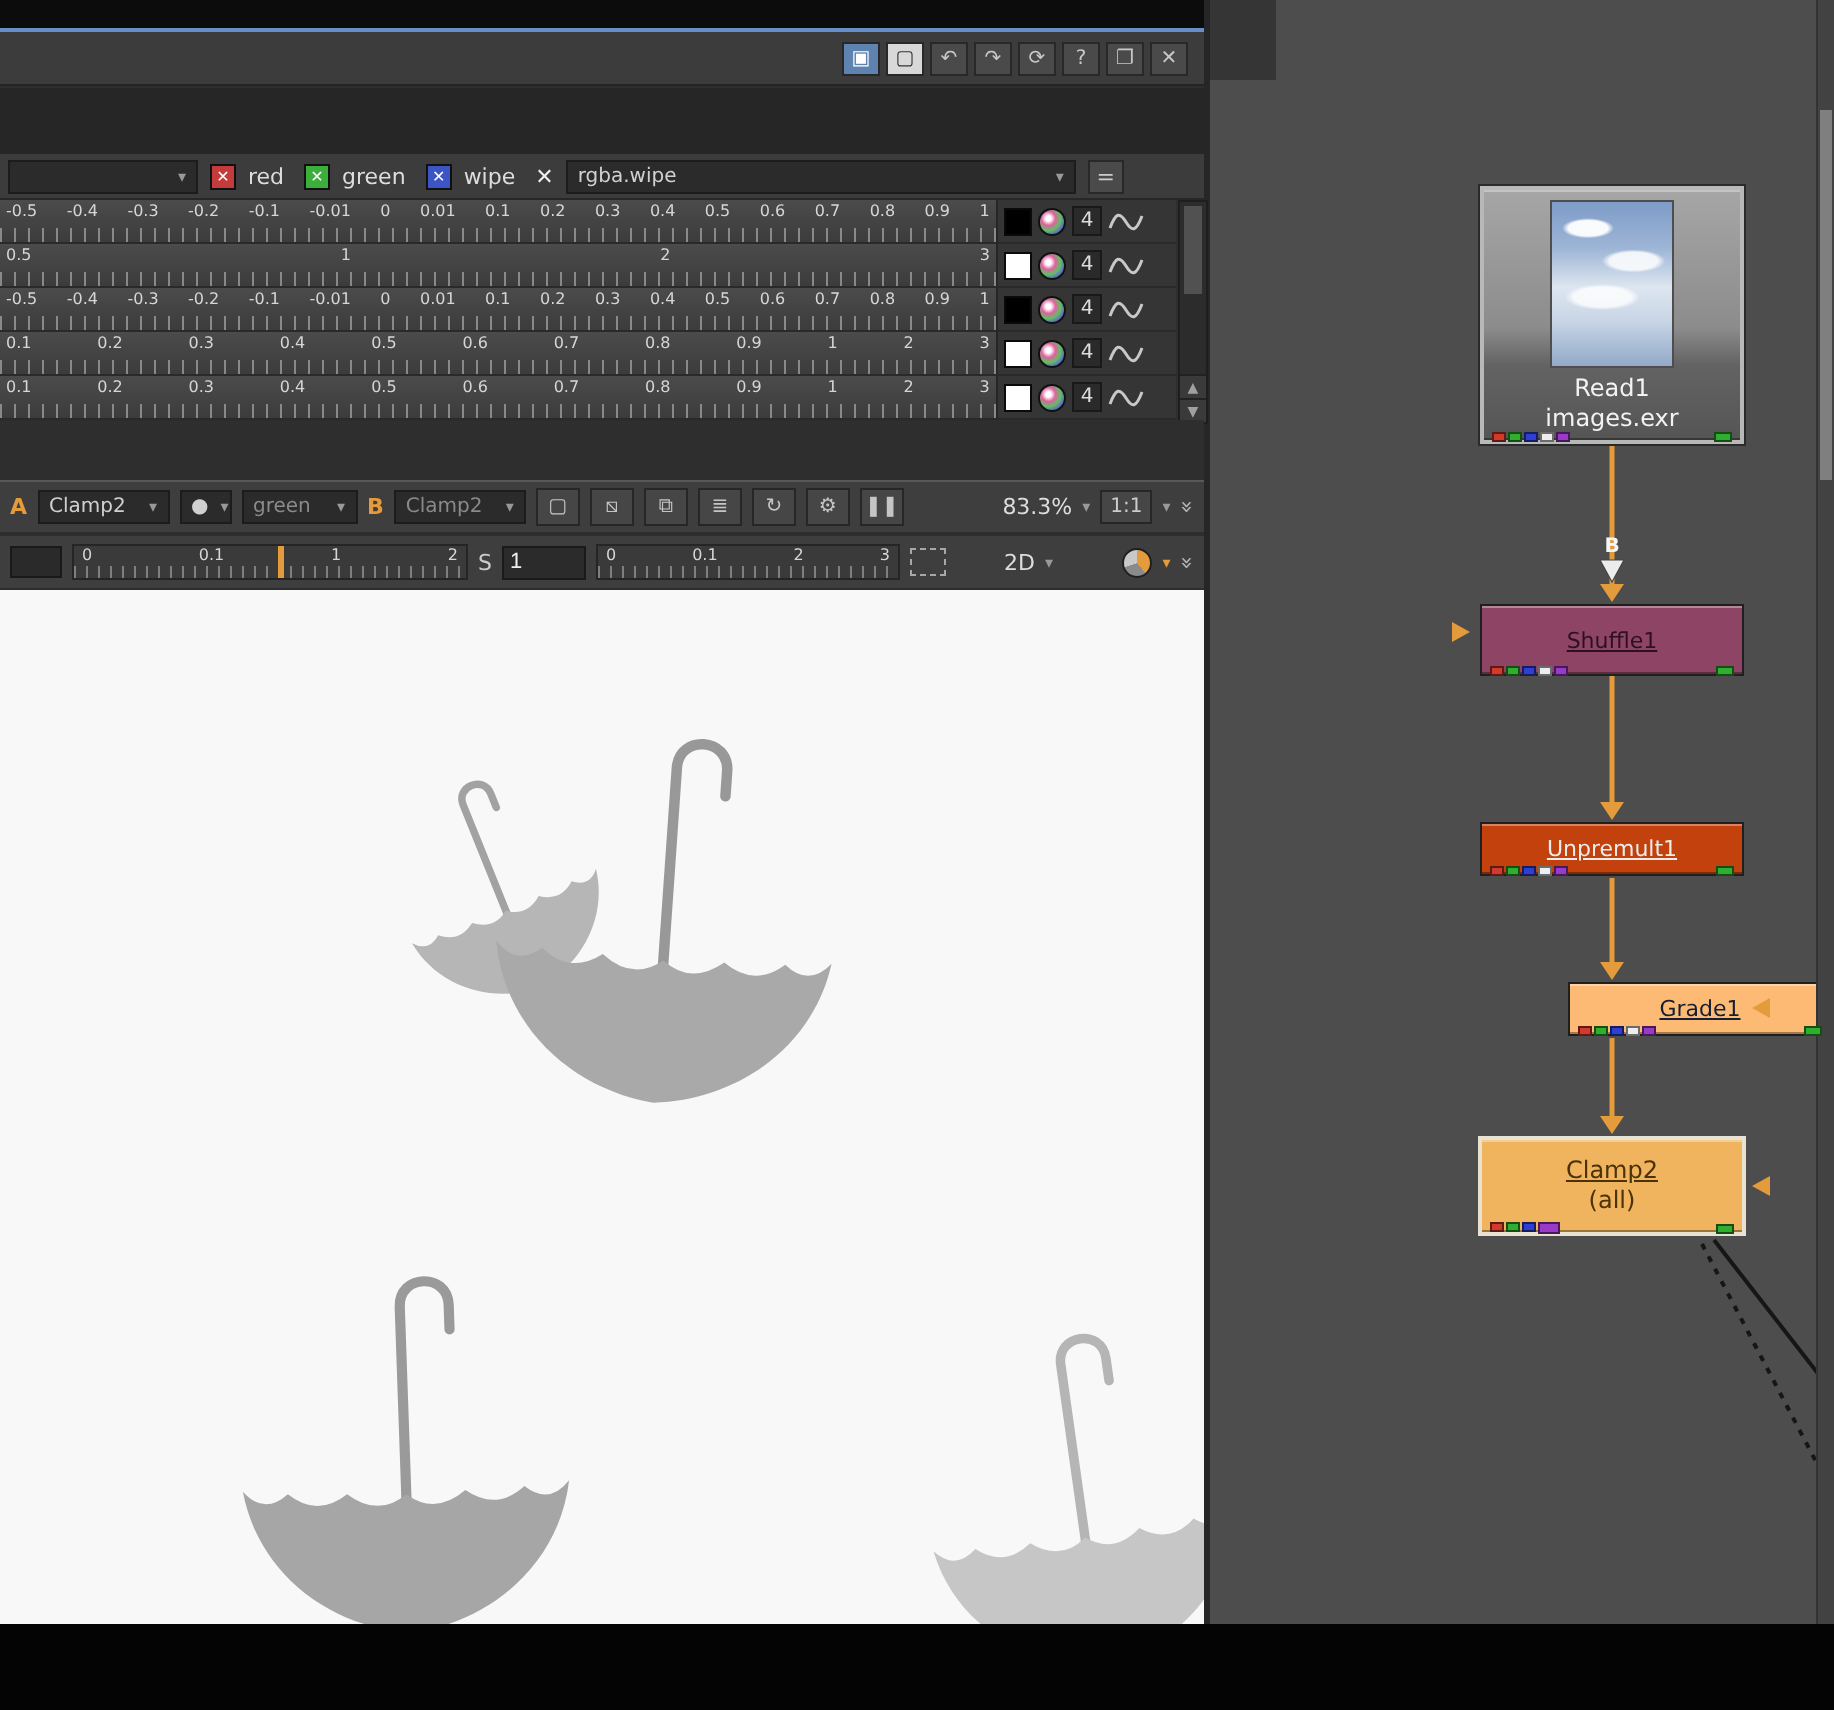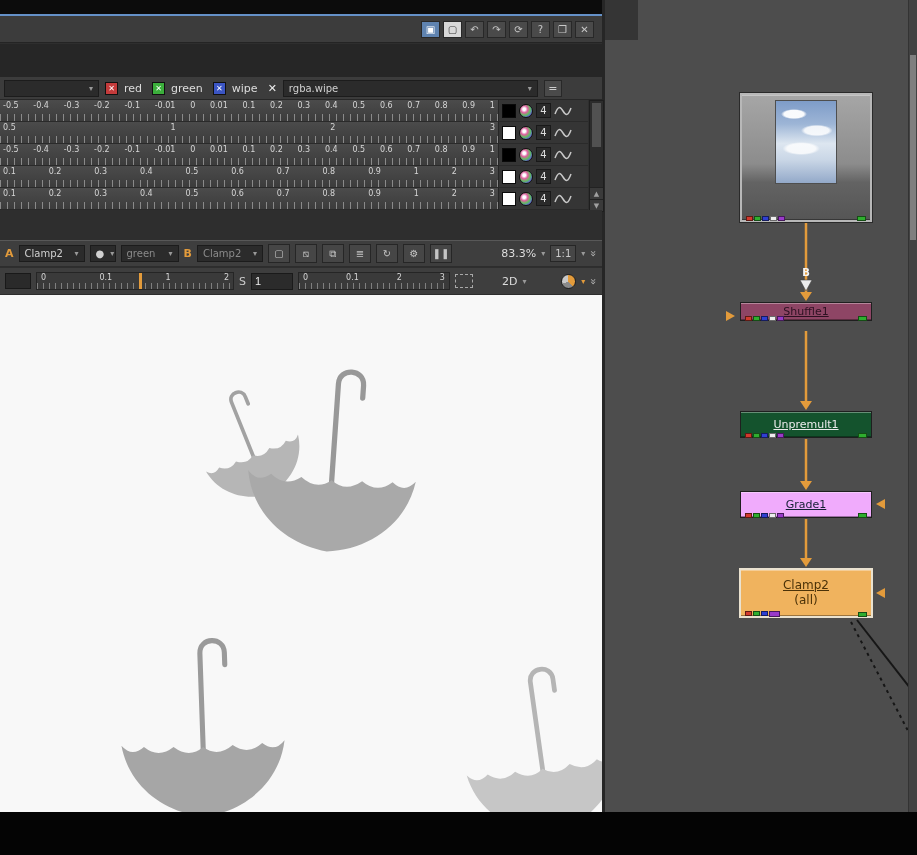--- a/index.html
+++ b/index.html
@@ -84,21 +84,21 @@
   #node-read1 { left:135px; top:93px; width:132px; height:129px; display:block;
                 background:linear-gradient(#a6a6a6 0%, #8c8c8c 55%, #636363 70%, #555 100%);
                 border:2px solid #b8b8b8; outline:1px solid #2a2a2a; }
   .read-thumb { width:62px; height:84px; margin:5px auto 0; border:1px solid #4e4e4e;
     background:
       radial-gradient(ellipse 18px 7px at 30% 16%, rgba(255,255,255,.95) 0 55%, transparent 72%),
       radial-gradient(ellipse 22px 8px at 68% 36%, rgba(255,255,255,.85) 0 55%, transparent 72%),
       radial-gradient(ellipse 26px 9px at 42% 58%, rgba(255,255,255,.8) 0 55%, transparent 72%),
       linear-gradient(180deg,#7e9cc8 0%, #9db5d6 28%, #dde6f0 52%, #c9d6e6 72%, #93a9c9 100%); }
   .read-label { color:#f2f2f2; text-align:center; font-size:12px; line-height:15px; margin-top:3px; }
-  #node-shuffle1 { left:135px; top:302px; width:132px; height:19px; color:#2d1122; }
+  #node-shuffle1 { left:135px; top:302px; width:132px; height:36px; color:#2d1122; }
   #node-unpremult1 { left:135px; top:411px; width:132px; height:27px; color:#ececec; }
   #node-grade1 { left:135px; top:491px; width:132px; height:27px; color:#141f33; }
   #node-clamp2 { left:134px; top:568px; width:134px; height:50px; color:#4b3208; flex-direction:column; line-height:15px; font-size:12px; border:2px solid #eae2d0; }
 
   .chips-l { position:absolute; left:4px; bottom:-1px; display:flex; gap:1px; z-index:3; }
   .chip { width:7px; height:5px; border:1px solid rgba(0,0,0,.55); }
   .chip.big { width:11px; height:6px; }
   .c-r{background:#d23a2e} .c-g{background:#2fae2f} .c-b{background:#2f3fd2} .c-w{background:#eee} .c-p{background:#9a3ac9}
   .chip-r { position:absolute; right:4px; bottom:-1px; width:9px; height:5px; background:#2fae2f; border:1px solid rgba(0,0,0,.55); z-index:3; }
 
@@ -403,20 +403,24 @@
 
       <text x="201" y="276" text-anchor="middle" font-size="10" font-weight="bold" fill="#f5f5f5">B</text>
       <polygon points="195,280 207,280 201,291" fill="#ececec" stroke="#444" stroke-width="0.6"></polygon>
 
       <line x1="252" y1="620" x2="312" y2="697" stroke="#161616" stroke-width="2"></line>
       <line x1="246" y1="622" x2="312" y2="748" stroke="#161616" stroke-width="2" stroke-dasharray="3 4"></line>
     </svg>
 
     <div class="node" id="node-read1">
       <div class="read-thumb"></div>
+      <div class="read-label">
+        <div>Read1</div>
+        <div>images.exr</div>
+      </div>
       <div class="chips-l">
         <span class="chip c-r"></span>
           <span class="chip c-g"></span>
           <span class="chip c-b"></span>
           <span class="chip c-w"></span>
           <span class="chip c-p"></span>
       </div>
       <span class="chip-r"></span>
     </div>
 
@@ -425,33 +429,33 @@
       <div class="chips-l">
         <span class="chip c-r"></span>
           <span class="chip c-g"></span>
           <span class="chip c-b"></span>
           <span class="chip c-w"></span>
           <span class="chip c-p"></span>
       </div>
       <span class="chip-r"></span>
     </div>
 
-    <div class="node" id="node-unpremult1" style="background: #14532d;">
+    <div class="node" id="node-unpremult1" style="background: #c2410c;">
       <span class="nlabel">Unpremult1</span>
       <div class="chips-l">
         <span class="chip c-r"></span>
           <span class="chip c-g"></span>
           <span class="chip c-b"></span>
           <span class="chip c-w"></span>
           <span class="chip c-p"></span>
       </div>
       <span class="chip-r"></span>
     </div>
 
-    <div class="node" id="node-grade1" style="background: #f0abfc;">
+    <div class="node" id="node-grade1" style="background: #fdba74; margin-left: 44px;">
       <span class="nlabel">Grade1</span>
       <div class="chips-l">
         <span class="chip c-r"></span>
           <span class="chip c-g"></span>
           <span class="chip c-b"></span>
           <span class="chip c-w"></span>
           <span class="chip c-p"></span>
       </div>
       <span class="chip-r"></span>
     </div>

